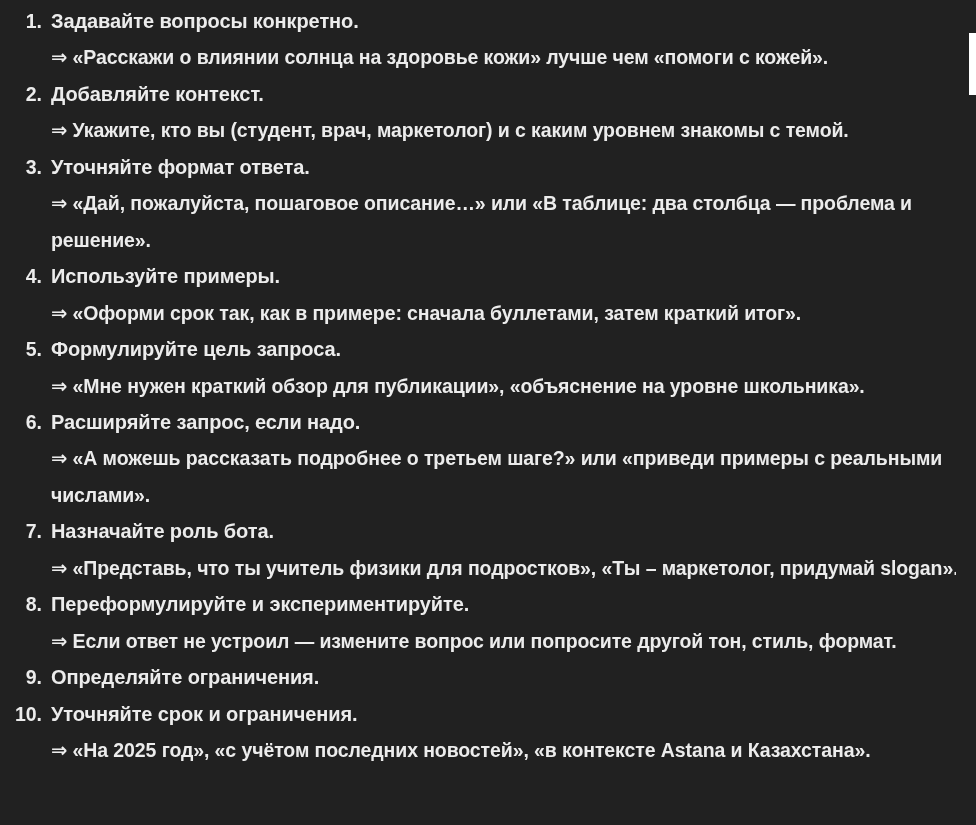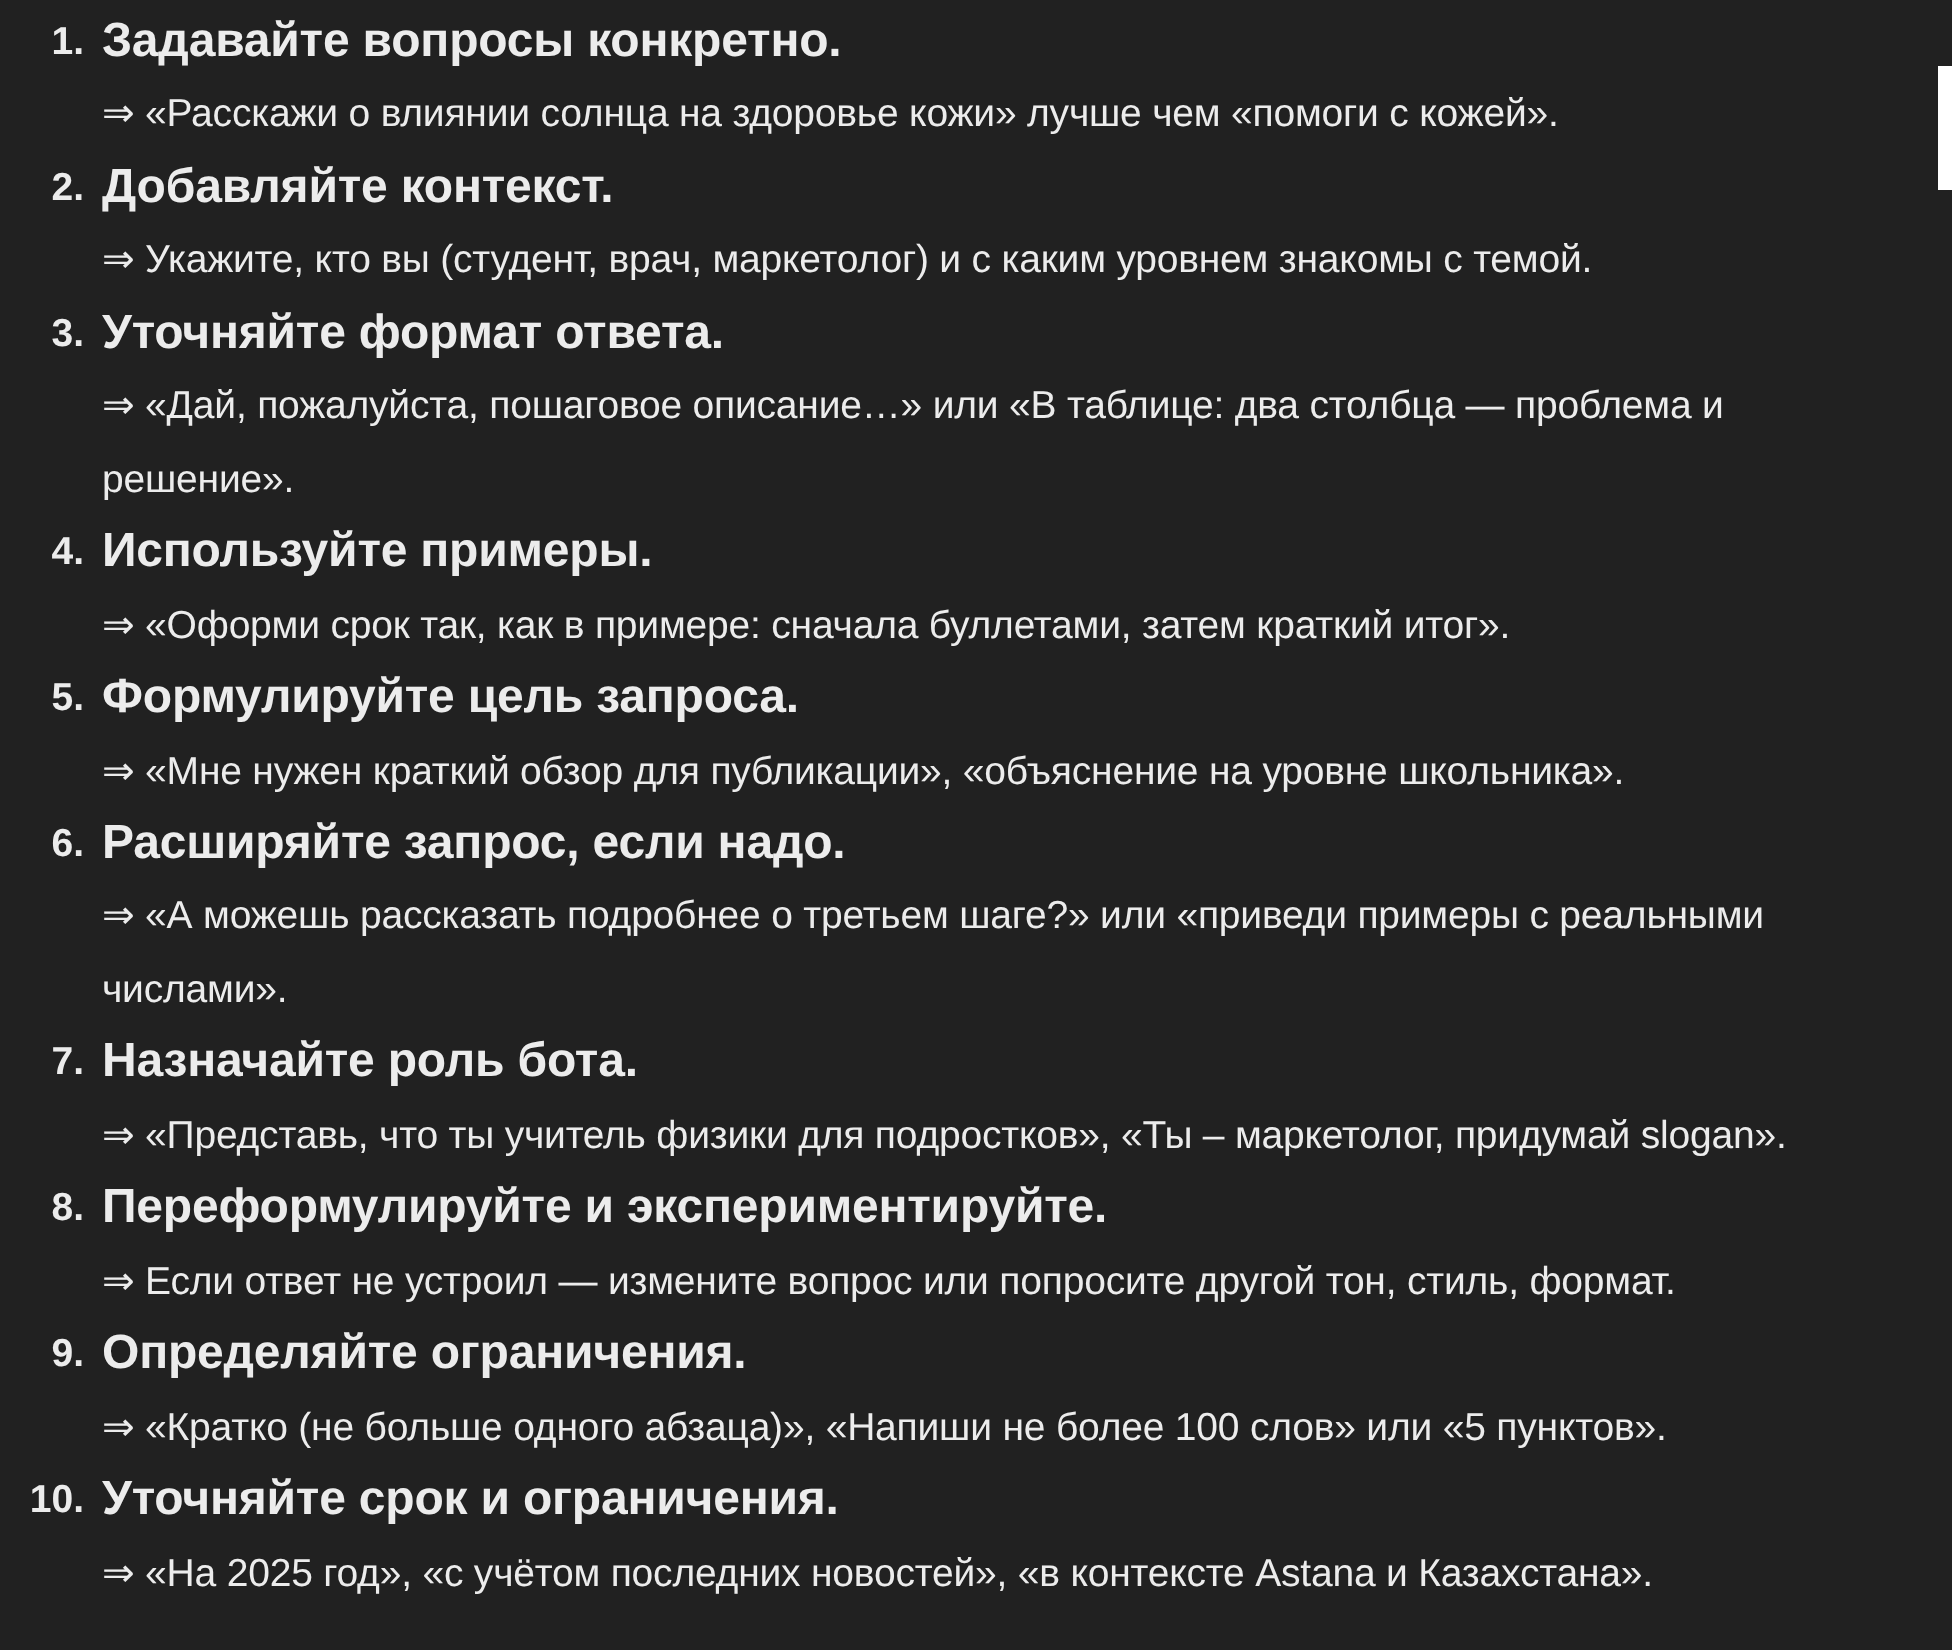--- a/index.html
+++ b/index.html
@@ -33,27 +33,27 @@
   }
   .tip .num {
     font-weight: 700;
     text-align: right;
     font-size: 19.5px;
     line-height: 36.45px;
     white-space: nowrap;
   }
   .tip .title {
     font-weight: 700;
-    font-size: 24px;
+    font-size: 20px;
     line-height: 36.45px;
     letter-spacing: -0.1px;
     white-space: nowrap;
   }
   .tip .detail .line {
-    font-weight: 400;
+    font-weight: 700;
     font-size: 19.5px;
     line-height: 36.45px;
     letter-spacing: -0.1px;
     white-space: nowrap;
     overflow: hidden;
   }
   .detail {
     max-width: 905px;
   }
   .scrollbar-thumb {
@@ -141,23 +141,20 @@
           <div class="title">Переформулируйте и экспериментируйте.</div>
           <div class="detail">
             <div class="line">⇒ Если ответ не устроил — измените вопрос или попросите другой тон, стиль, формат.</div>
           </div>
         </div>
       </li>
       <li class="tip">
         <span class="num">9.</span>
         <div class="body">
           <div class="title">Определяйте ограничения.</div>
-          <div class="detail">
-            <div class="line">⇒ «Кратко (не больше одного абзаца)», «Напиши не более 100 слов» или «5 пунктов».</div>
-          </div>
         </div>
       </li>
       <li class="tip">
         <span class="num">10.</span>
         <div class="body">
           <div class="title">Уточняйте срок и ограничения.</div>
           <div class="detail">
             <div class="line">⇒ «На 2025 год», «с учётом последних новостей», «в контексте Astana и Казахстана».</div>
           </div>
         </div>

